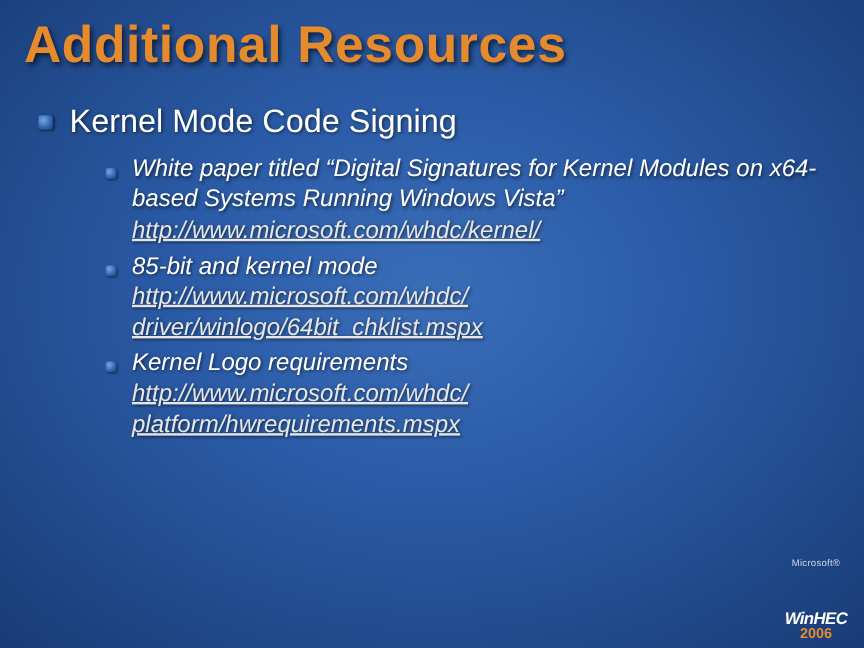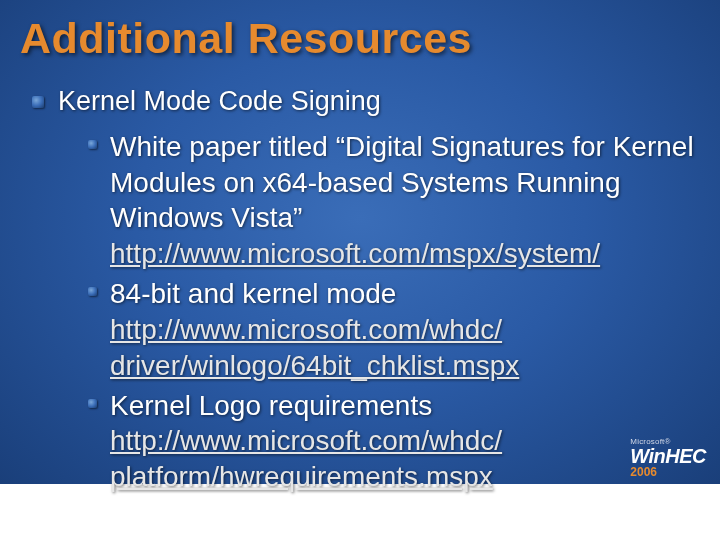--- a/index.html
+++ b/index.html
@@ -5,21 +5,21 @@
   html, body {
     margin: 0;
     padding: 0;
     width: 720px;
     height: 540px;
     overflow: hidden;
     font-family: Arial, Helvetica, sans-serif;
   }
   .slide {
     width: 720px;
-    height: 484px;
+    height: 540px;
     background: radial-gradient(ellipse 900px 700px at 50% 45%,
                 #3a6db8 0%,
                 #2a5aa5 25%,
                 #1a3f7a 55%,
                 #0a1f45 85%,
                 #020a1d 100%);
     position: relative;
     box-sizing: border-box;
     padding: 14px 20px 0 20px;
   }
@@ -47,57 +47,59 @@
     left: -26px;
     top: 11px;
     width: 12px;
     height: 12px;
     background: radial-gradient(circle at 35% 35%, #7aa7d9 0%, #3a6db8 50%, #1a3a6a 100%);
     border-radius: 2px;
     box-shadow: 1px 1px 2px rgba(0,0,0,0.5);
   }
   .lvl2 {
     margin: 4px 0 2px 90px;
-    font-size: 28px;
+    font-size: 20px;
     line-height: 1.28;
     position: relative;
+    font-style: italic;
   }
   .lvl2::before {
     content: "";
     position: absolute;
     left: -22px;
     top: 11px;
     width: 9px;
     height: 9px;
     background: radial-gradient(circle at 35% 35%, #7aa7d9 0%, #3a6db8 50%, #1a3a6a 100%);
     border-radius: 2px;
     box-shadow: 1px 1px 2px rgba(0,0,0,0.5);
   }
   .link {
     text-decoration: underline;
     color: #e6e6e6;
   }
   .footer-logo {
     position: absolute;
     right: 14px;
     bottom: 6px;
-    text-align: left;
+    text-align: center;
     line-height: 1;
   }
   .footer-logo .ms {
     font-size: 8px;
     color: #cfd6e6;
     letter-spacing: 0.2px;
   }
   .footer-logo .winhec {
-    font-size: 20px;
+    font-size: 14px;
     font-weight: bold;
     font-style: italic;
     color: #ffffff;
     letter-spacing: -0.5px;
+    margin-top: 34px;
   }
   .footer-logo .year {
     font-size: 12px;
     color: #e68a2e;
     font-weight: bold;
   }
 </style>
 </head>
 <body>
 
@@ -106,25 +108,25 @@
   <h1 class="title">Additional Resources</h1>
 
   <div class="content">
 
     <div class="lvl1">
       <span>Kernel Mode Code Signing</span>
     </div>
 
     <div class="lvl2">
       <span>White paper titled “Digital Signatures for Kernel Modules on x64-based Systems Running Windows Vista”</span><br>
-      <span class="link"><span>http://www.microsoft.com/mspx/system/</span><br></span>
+      <span class="link"><span>http://www.microsoft.com/whdc/kernel/</span><br></span>
     </div>
 
     <div class="lvl2">
-      <span>84-bit and kernel mode</span><br>
+      <span>85-bit and kernel mode</span><br>
       <span class="link"><span>http://www.microsoft.com/whdc/</span><br><span>driver/winlogo/64bit_chklist.mspx</span></span>
     </div>
 
     <div class="lvl2">
       <span>Kernel Logo requirements</span><br>
       <span class="link"><span>http://www.microsoft.com/whdc/</span><br><span>platform/hwrequirements.mspx</span></span>
     </div>
 
   </div>
 

